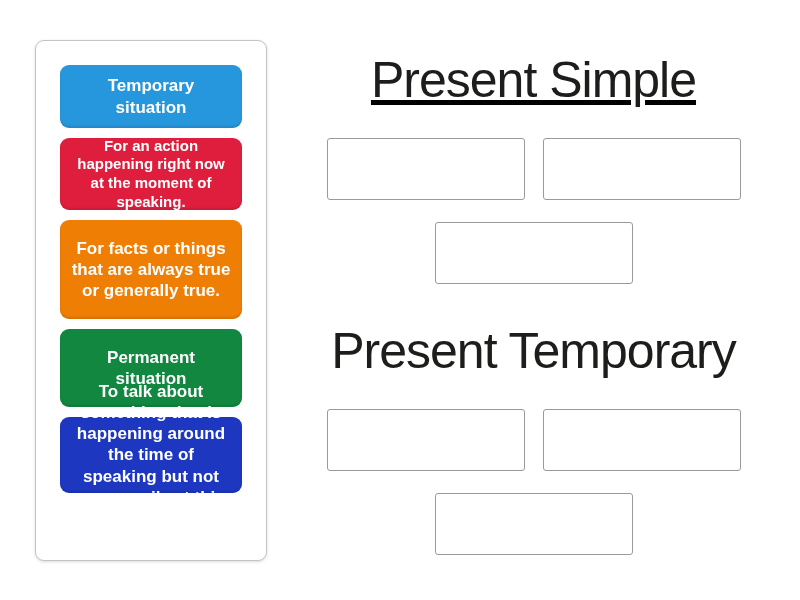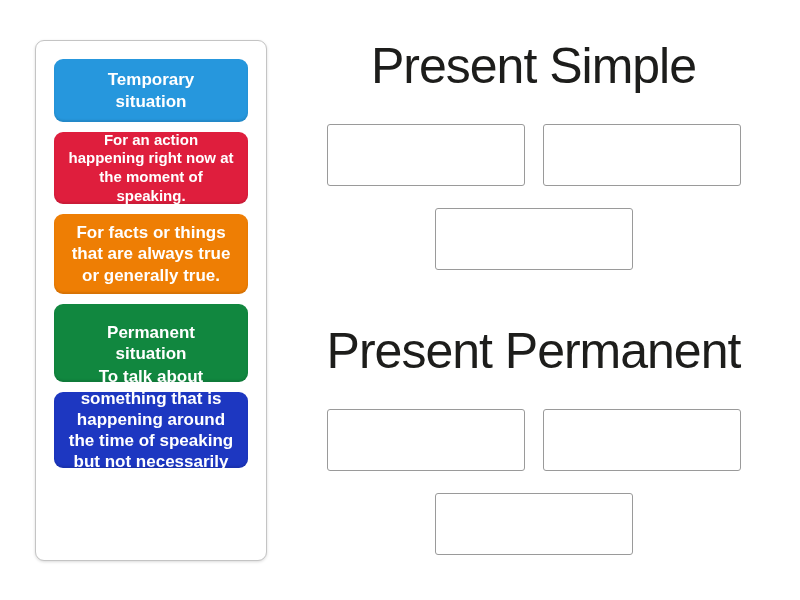--- a/index.html
+++ b/index.html
@@ -20,21 +20,21 @@
     position: absolute;
     left: 35px;
     top: 40px;
     width: 232px;
     height: 521px;
     box-sizing: border-box;
     background: #ffffff;
     border: 1px solid #c4c4c4;
     border-radius: 9px;
     box-shadow: 0 1px 3px rgba(0,0,0,0.15);
-    padding: 18px;
+    padding: 24px;
     display: flex;
     flex-direction: column;
     gap: 10px;
   }
   .card {
     box-sizing: border-box;
     border-radius: 9px;
     color: #ffffff;
     font-weight: 700;
     display: flex;
@@ -42,32 +42,32 @@
     justify-content: center;
     text-align: center;
     line-height: 1.25;
     padding: 2px 10px;
     box-shadow: inset 0 -2px 2px rgba(0,0,0,0.10);
     cursor: grab;
     flex: 0 0 auto;
   }
   .card:nth-child(1) { height: 63px; font-size: 17px; padding: 2px 28px; }
   .card:nth-child(2) { height: 72px; font-size: 15px; }
-  .card:nth-child(3) { height: 80px; font-size: 17px; }
+  .card:nth-child(3) { height: 99px; font-size: 17px; }
   .card:nth-child(4) { height: 78px; font-size: 17px; padding: 2px 28px; text-align: center; }
   .card:nth-child(5) { height: 76px; font-size: 17px; }
   .card:nth-child(6) { height: 76px; font-size: 12.5px; border-radius: 26px; }
 
   
   .group {
     position: absolute;
     left: 267px;
     width: 533px;
   }
-  .group-simple { top: 36px; }
+  .group-simple { top: 50px; text-decoration: underline; }
   .group-continuous { top: 321px; }
   .group-title {
     margin: 0;
     font-size: 50px;
     font-weight: 400;
     line-height: 60px;
     color: #1d1d1b;
     text-align: center;
     letter-spacing: -1px;
   }
@@ -103,21 +103,21 @@
   <div class="slot-row">
     <div class="slot"></div>
     <div class="slot"></div>
   </div>
   <div class="slot-row second">
     <div class="slot"></div>
   </div>
 </div>
 
 <div class="group group-continuous">
-  <h1 class="group-title">Present Permanent</h1>
+  <h1 class="group-title">Present Temporary</h1>
   <div class="slot-row">
     <div class="slot"></div>
     <div class="slot"></div>
   </div>
   <div class="slot-row second">
     <div class="slot"></div>
   </div>
 </div>
 
 </body></html>

